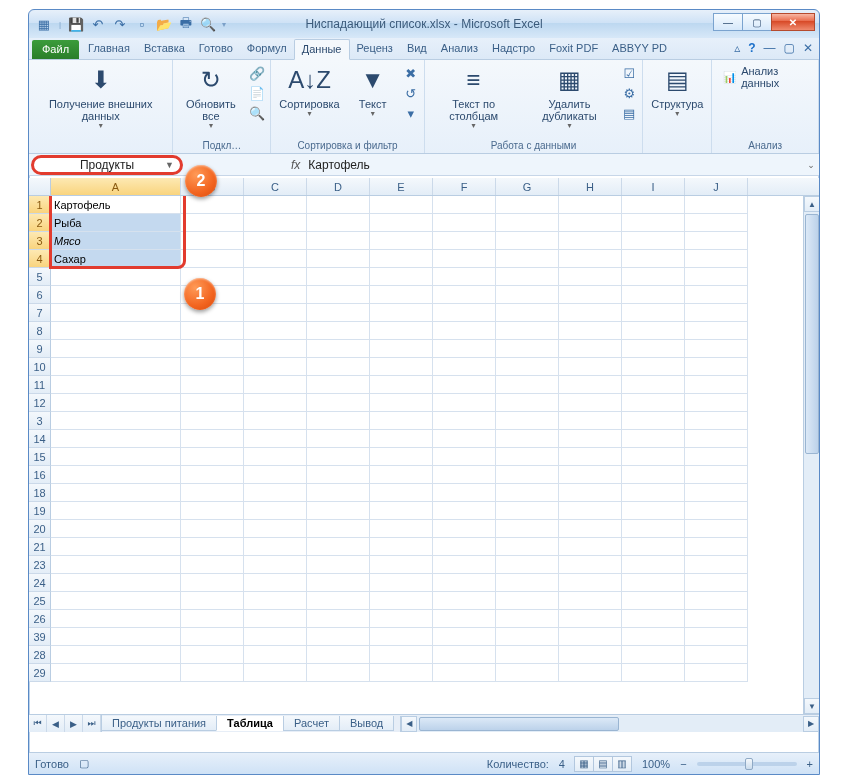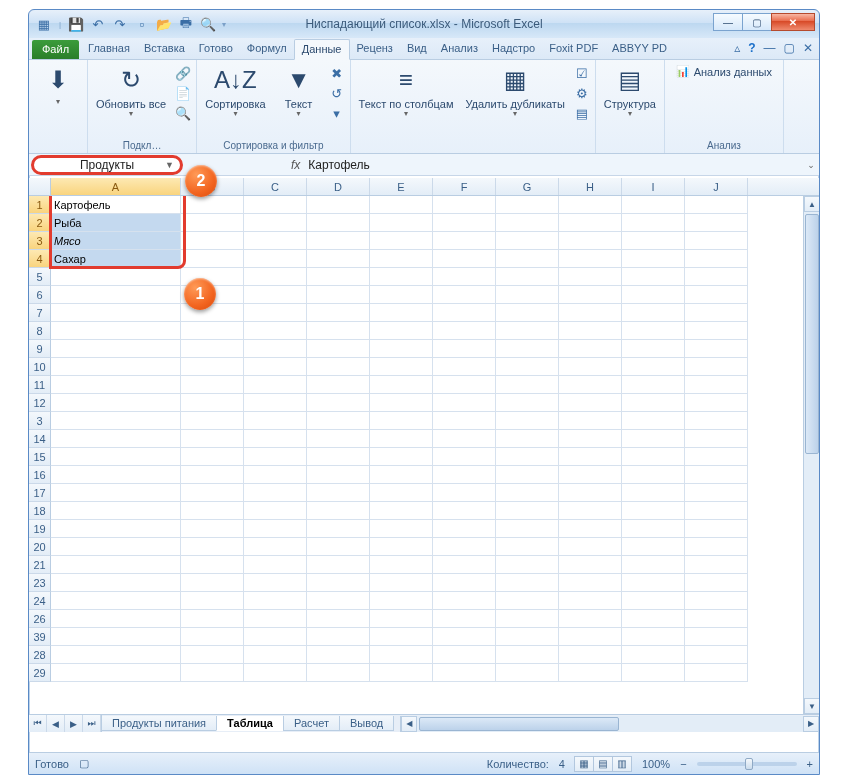--- a/index.html
+++ b/index.html
@@ -116,20 +116,21 @@
       <span>▢</span>
       <span>✕</span>
     </div>
   </div>
 
   <div class="ribbon-body" id="ribbon-body">
       <div class="rgroup">
         <div class="rgroup-content">
           <div class="big-btn">
             <div class="icon">⬇</div>
+            <div>Получение внешних данных</div>
             <div style="font-size: 8px; color: rgb(102, 102, 102);">▾</div>
           </div>
         </div>
         <div class="rgroup-label"></div>
       </div>
       <div class="rgroup">
         <div class="rgroup-content">
           <div class="big-btn">
             <div class="icon">↻</div>
             <div>Обновить все</div>
@@ -174,20 +175,21 @@
             <div class="icon">▦</div>
             <div>Удалить дубликаты</div>
             <div style="font-size: 8px; color: rgb(102, 102, 102);">▾</div>
           </div>
           <div class="small-icon-col">
             <div class="sm">☑</div>
             <div class="sm">⚙</div>
             <div class="sm">▤</div>
           </div>
         </div>
+        <div class="rgroup-label">Работа с данными</div>
       </div>
       <div class="rgroup">
         <div class="rgroup-content">
           <div class="big-btn">
             <div class="icon">▤</div>
             <div>Структура</div>
             <div style="font-size: 8px; color: rgb(102, 102, 102);">▾</div>
           </div>
         </div>
         <div class="rgroup-label"></div>
@@ -433,33 +435,20 @@
           <div class="cell" style="width: 63px;"></div>
           <div class="cell" style="width: 63px;"></div>
           <div class="cell" style="width: 63px;"></div>
           <div class="cell" style="width: 63px;"></div>
           <div class="cell" style="width: 63px;"></div>
           <div class="cell" style="width: 63px;"></div>
           <div class="cell" style="width: 63px;"></div>
           <div class="cell" style="width: 63px;"></div>
         </div>
         <div class="grid-row">
-          <div class="row-h">17</div>
-          <div class="cell" style="width: 130px;"></div>
-          <div class="cell" style="width: 63px;"></div>
-          <div class="cell" style="width: 63px;"></div>
-          <div class="cell" style="width: 63px;"></div>
-          <div class="cell" style="width: 63px;"></div>
-          <div class="cell" style="width: 63px;"></div>
-          <div class="cell" style="width: 63px;"></div>
-          <div class="cell" style="width: 63px;"></div>
-          <div class="cell" style="width: 63px;"></div>
-          <div class="cell" style="width: 63px;"></div>
-        </div>
-        <div class="grid-row">
           <div class="row-h">18</div>
           <div class="cell" style="width: 130px;"></div>
           <div class="cell" style="width: 63px;"></div>
           <div class="cell" style="width: 63px;"></div>
           <div class="cell" style="width: 63px;"></div>
           <div class="cell" style="width: 63px;"></div>
           <div class="cell" style="width: 63px;"></div>
           <div class="cell" style="width: 63px;"></div>
           <div class="cell" style="width: 63px;"></div>
           <div class="cell" style="width: 63px;"></div>
@@ -512,20 +501,33 @@
           <div class="cell" style="width: 63px;"></div>
           <div class="cell" style="width: 63px;"></div>
           <div class="cell" style="width: 63px;"></div>
           <div class="cell" style="width: 63px;"></div>
           <div class="cell" style="width: 63px;"></div>
           <div class="cell" style="width: 63px;"></div>
           <div class="cell" style="width: 63px;"></div>
         </div>
         <div class="grid-row">
           <div class="row-h">24</div>
+          <div class="cell" style="width: 130px;"></div>
+          <div class="cell" style="width: 63px;"></div>
+          <div class="cell" style="width: 63px;"></div>
+          <div class="cell" style="width: 63px;"></div>
+          <div class="cell" style="width: 63px;"></div>
+          <div class="cell" style="width: 63px;"></div>
+          <div class="cell" style="width: 63px;"></div>
+          <div class="cell" style="width: 63px;"></div>
+          <div class="cell" style="width: 63px;"></div>
+          <div class="cell" style="width: 63px;"></div>
+        </div>
+        <div class="grid-row">
+          <div class="row-h">25</div>
           <div class="cell" style="width: 130px;"></div>
           <div class="cell" style="width: 63px;"></div>
           <div class="cell" style="width: 63px;"></div>
           <div class="cell" style="width: 63px;"></div>
           <div class="cell" style="width: 63px;"></div>
           <div class="cell" style="width: 63px;"></div>
           <div class="cell" style="width: 63px;"></div>
           <div class="cell" style="width: 63px;"></div>
           <div class="cell" style="width: 63px;"></div>
           <div class="cell" style="width: 63px;"></div>

